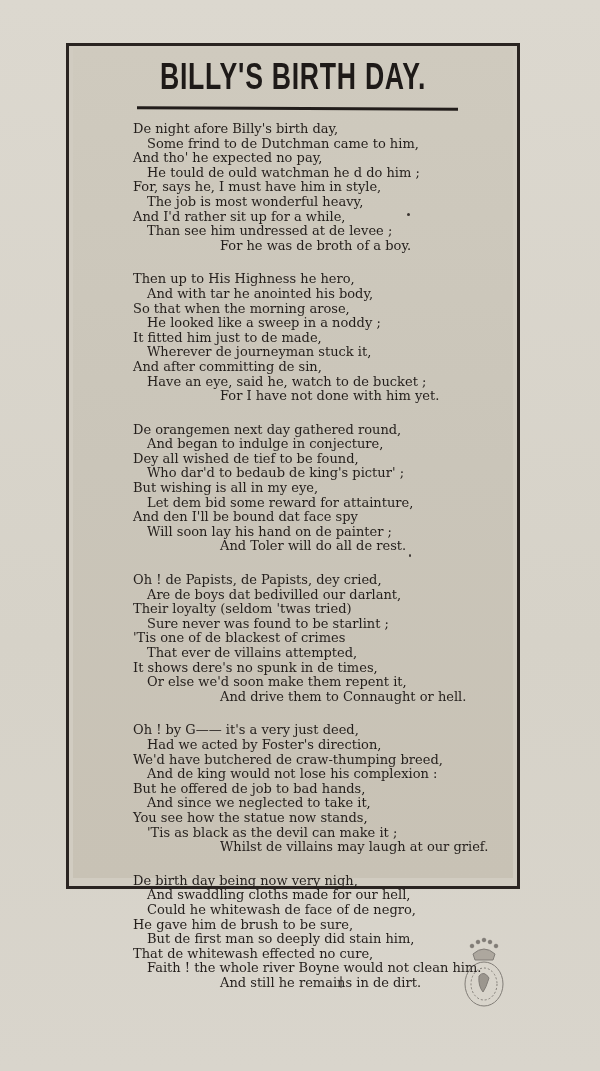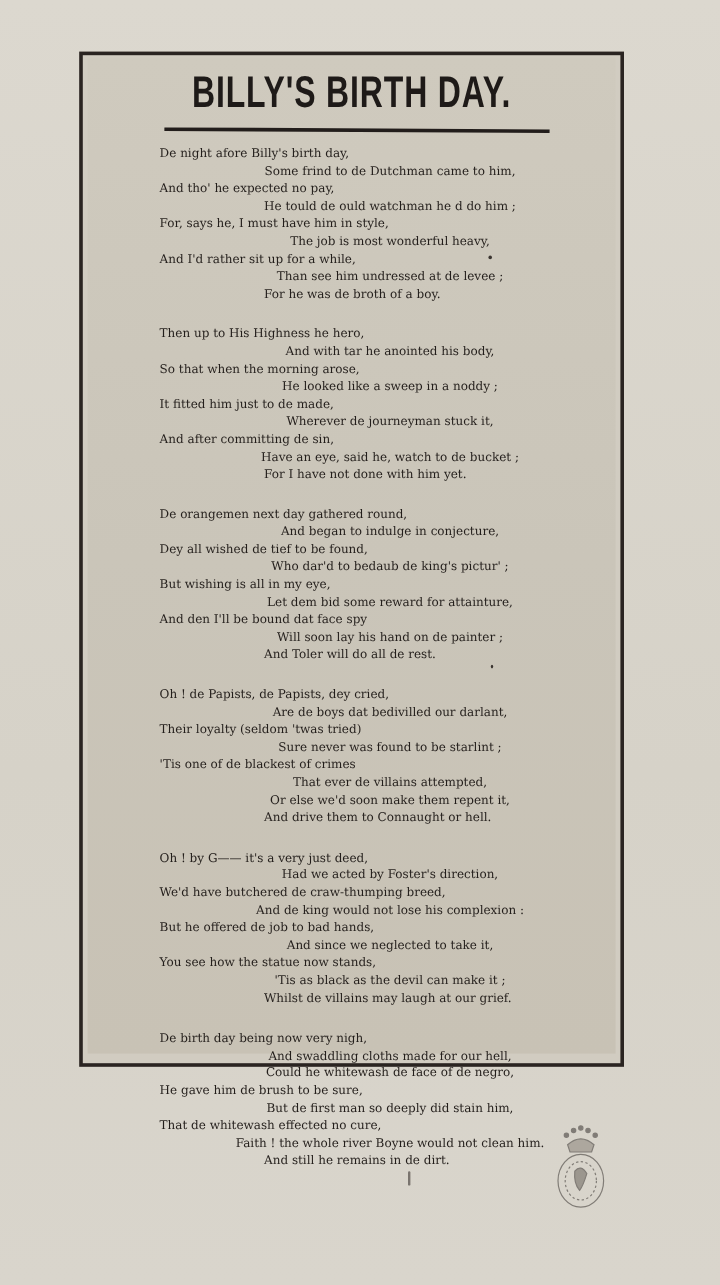--- a/index.html
+++ b/index.html
@@ -44,27 +44,27 @@
     position: absolute;
     left: 64px; width: 321px; top: 59px;
     height: 3px; background: #221d1b;
     transform: rotate(0.3deg);
   }
   .poem {
     position: absolute;
     left: 60px; top: 74px;
     width: 370px;
     color: #231e1b;
-    font-size: 10px;
+    font-size: 13px;
     line-height: 14.6px;
   }
   .stanza { margin-bottom: 19px; }
   .line { white-space: nowrap; }
   .l0 { padding-left: 0; }
-  .l1 { padding-left: 14px; text-align: center; }
+  .l1 { padding-left: 14px; }
   .l2 { padding-left: 87px; }
   .stamp {
     position: absolute;
     left: 388px; top: 884px;
     width: 46px; height: 76px;
     opacity: 0.55;
   }
   .speck { position: absolute; background: #3a3430; border-radius: 50%; }
 </style>
 </head>
@@ -111,20 +111,21 @@
           <div class="line l1">Will soon lay his hand on de painter ;</div>
           <div class="line l2">And Toler will do all de rest.</div>
         </div>
         <div class="stanza">
           <div class="line l0">Oh ! de Papists, de Papists, dey cried,</div>
           <div class="line l1">Are de boys dat bedivilled our darlant,</div>
           <div class="line l0">Their loyalty (seldom 'twas tried)</div>
           <div class="line l1">Sure never was found to be starlint ;</div>
           <div class="line l0">'Tis one of de blackest of crimes</div>
           <div class="line l1">That ever de villains attempted,</div>
+          <div class="line l0">It shows dere's no spunk in de times,</div>
           <div class="line l1">Or else we'd soon make them repent it,</div>
           <div class="line l2">And drive them to Connaught or hell.</div>
         </div>
         <div class="stanza">
           <div class="line l0">Oh ! by G—— it's a very just deed,</div>
           <div class="line l1">Had we acted by Foster's direction,</div>
           <div class="line l0">We'd have butchered de craw-thumping breed,</div>
           <div class="line l1">And de king would not lose his complexion :</div>
           <div class="line l0">But he offered de job to bad hands,</div>
           <div class="line l1">And since we neglected to take it,</div>

